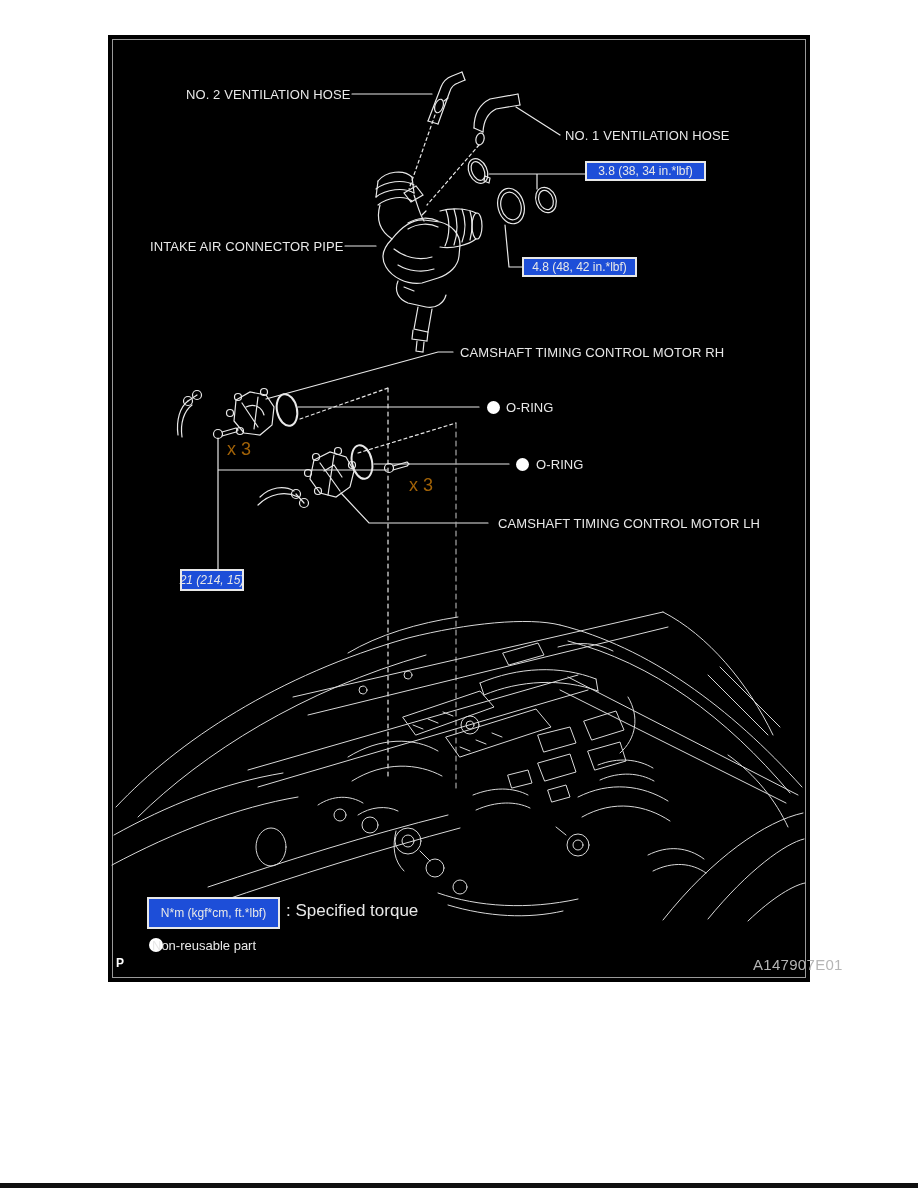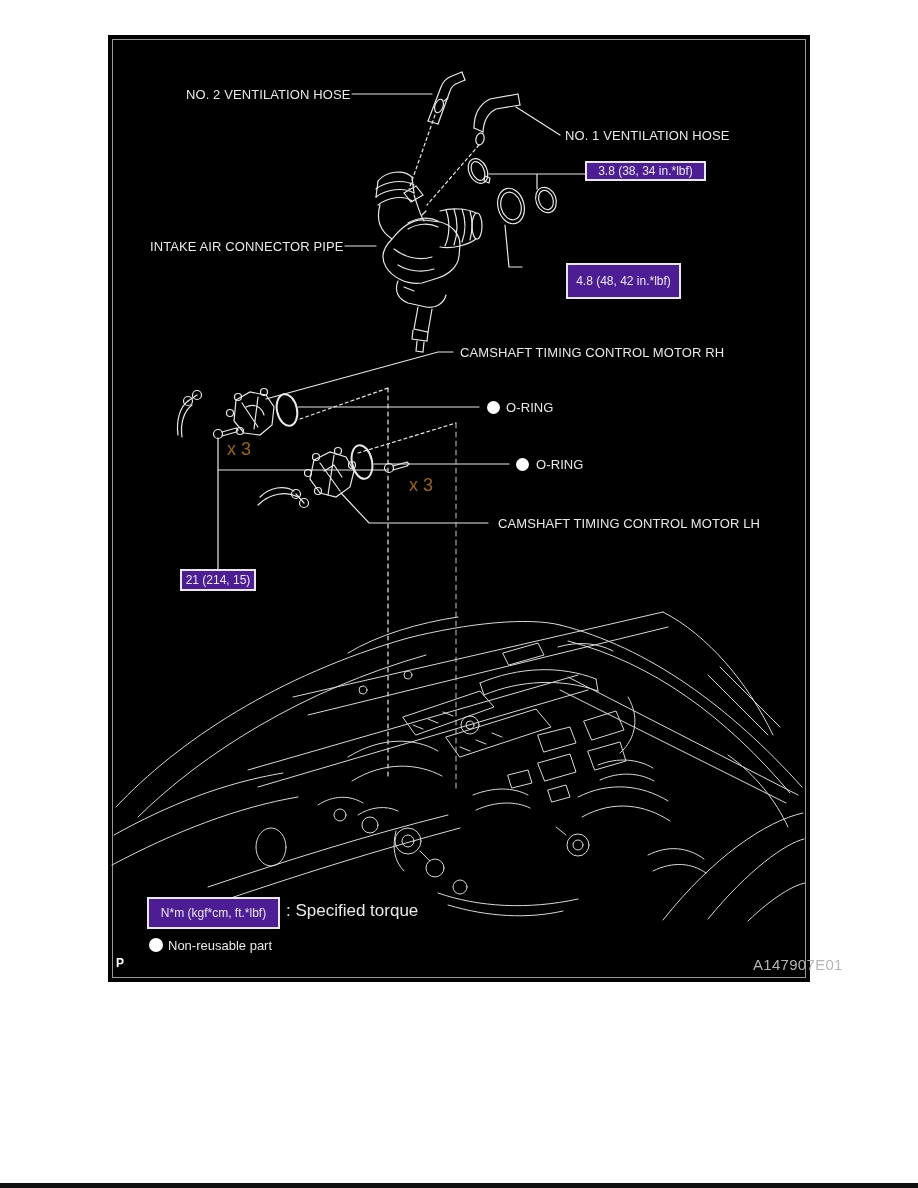--- a/index.html
+++ b/index.html
@@ -15,21 +15,21 @@
     position:absolute;left:4px;top:4px;right:4px;bottom:4px;
     border:1px solid #9a9a9a;pointer-events:none;
   }
   .lbl{
     position:absolute;color:#e8e8e8;font-size:13px;line-height:15px;
     letter-spacing:0.1px;white-space:nowrap;
   }
   .torque-box{
     position:absolute;border:2px solid #e8e8e8;color:#e8e8e8;
     font-size:12px;display:flex;align-items:center;justify-content:center;
-    white-space:nowrap;background:#4c1d95;box-sizing:border-box;
+    white-space:nowrap;background:#1d4ed8;box-sizing:border-box;
   }
   .small-lbl{
     position:absolute;color:#a16207;font-size:18px;white-space:nowrap;
   }
   .bullet{
     position:absolute;background:#ffffff;border-radius:50%;
   }
   .legend-row{position:absolute;color:#e8e8e8;font-size:13px;white-space:nowrap;}
   .fig-code{
     position:absolute;color:#b5b5b5;font-size:15px;letter-spacing:0.3px;white-space:nowrap;
@@ -251,25 +251,25 @@
   <div class="lbl" style="left:398px;top:365px;">O-RING</div>
   <div class="lbl" style="left:428px;top:422px;">O-RING</div>
   <div class="lbl" style="left:390px;top:481px;">CAMSHAFT TIMING CONTROL MOTOR LH</div>
   <div class="small-lbl" style="left:119px;top:404px;">x 3</div>
   <div class="small-lbl" style="left:301px;top:440px;">x 3</div>
 
   <div class="bullet" style="left:379px;top:366px;width:13px;height:13px;"></div>
   <div class="bullet" style="left:408px;top:423px;width:13px;height:13px;"></div>
 
   <div class="torque-box" style="left:477px;top:126px;width:121px;height:20px;">3.8 (38, 34 in.*lbf)</div>
-  <div class="torque-box" style="left:414px;top:228px;width:115px;height:36px;margin-left:44px;">4.8 (48, 42 in.*lbf)</div>
-  <div class="torque-box" style="left:72px;top:534px;width:76px;height:22px;">21 (214, 15)</div>
+  <div class="torque-box" style="left:414px;top:222px;width:115px;height:20px;">4.8 (48, 42 in.*lbf)</div>
+  <div class="torque-box" style="left:72px;top:534px;width:64px;height:22px;font-style:italic;">21 (214, 15)</div>
 
   <div class="torque-box" style="left:39px;top:862px;width:133px;height:32px;">N*m (kgf*cm, ft.*lbf)</div>
   <div class="legend-row" style="left:178px;top:866px;font-size:17px;">: Specified torque</div>
   <div class="bullet" style="left:41px;top:903px;width:14px;height:14px;"></div>
-  <div class="legend-row" style="left:60px;top:903px;">Non-reusable part</div>
+  <div class="legend-row" style="left:44px;top:903px;">Non-reusable part</div>
 
   <div class="page-marker" style="left:8px;top:921px;">P</div>
   <div class="fig-code" style="left:645px;top:921px;">A147907E01</div>
 </div>
 
 <div class="bottom-strip"></div>
 
 </body></html>

